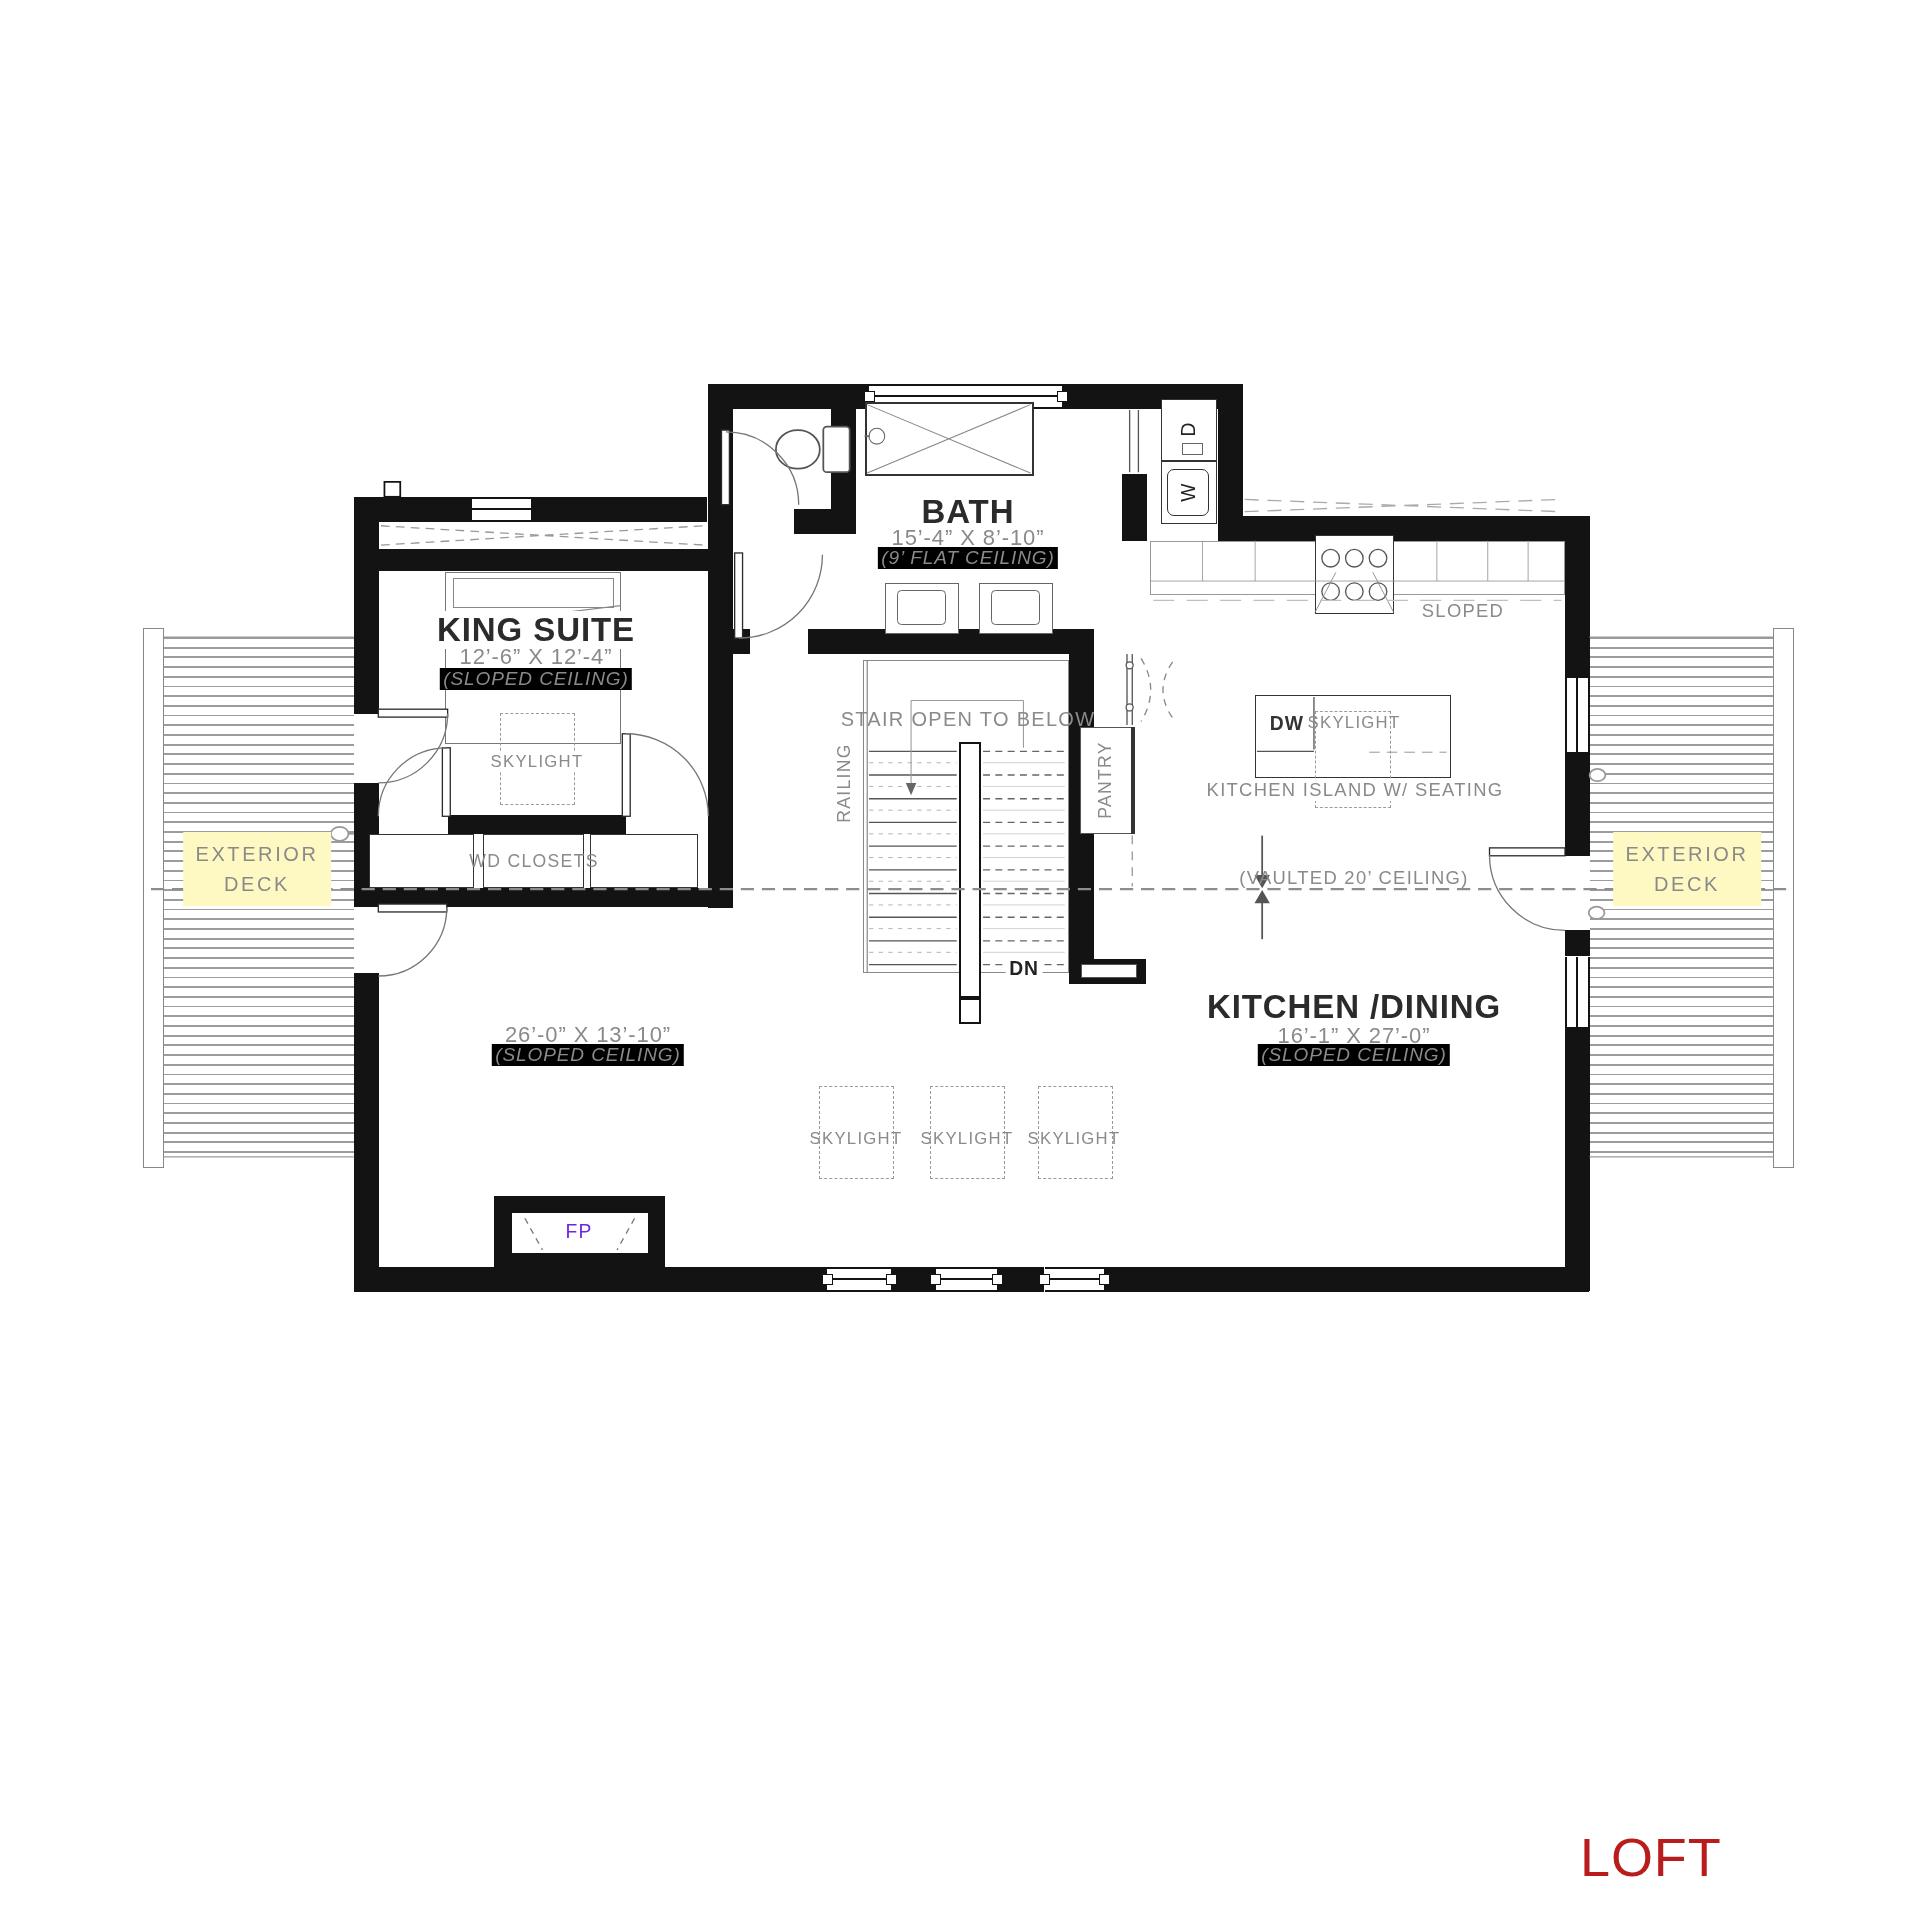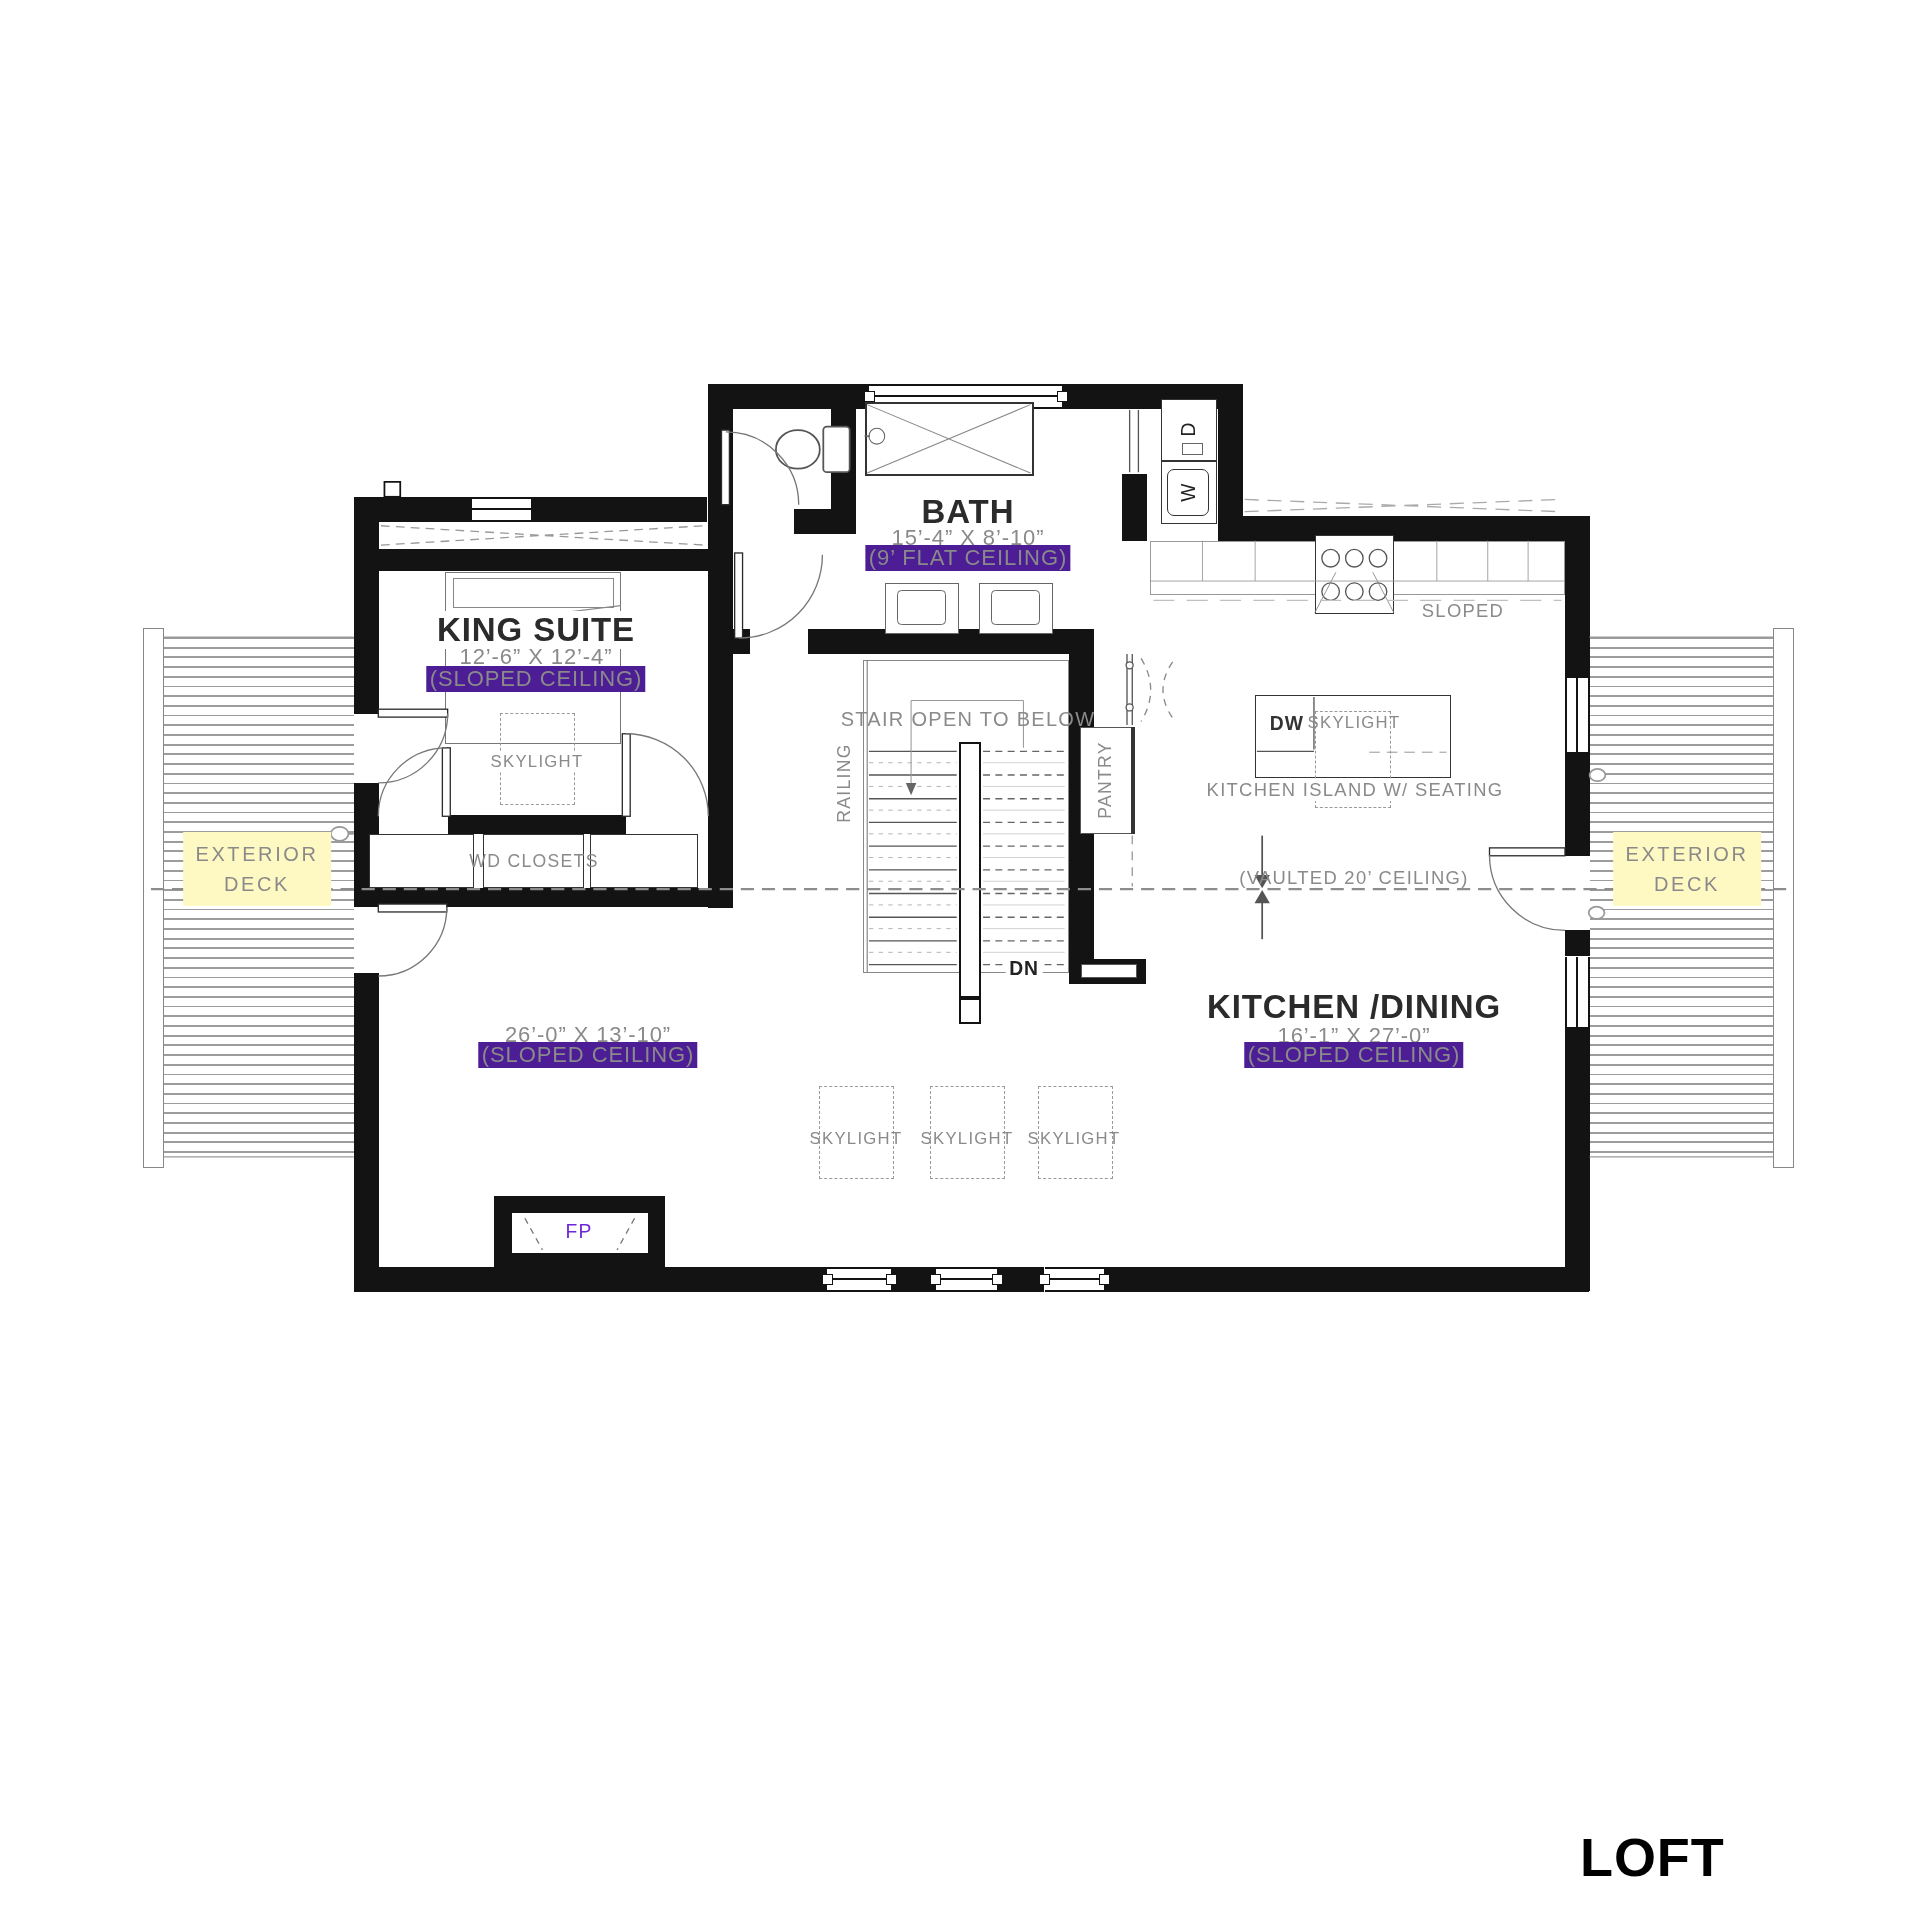--- a/index.html
+++ b/index.html
@@ -4,36 +4,36 @@
 <style>
   * { box-sizing: border-box; margin: 0; padding: 0; }
   html,body { background:#fff; width:1931px; height:1931px; font-family:"Liberation Sans",sans-serif; }
   .canvas { position:relative; width:1931px; height:1931px; background:#fff; overflow:hidden; }
   .wall { position:absolute; background:#131313; }
   svg.overlay { position:absolute; left:0; top:0; width:1931px; height:1931px; pointer-events:none; }
   .clabel { position:absolute; transform:translate(-50%,-50%); white-space:nowrap; color:#8a8a8a; letter-spacing:1.3px; }
   .rot { transform:translate(-50%,-50%) rotate(-90deg); }
   .title { font-size:33px; font-weight:800; color:#2b2b2b; letter-spacing:0.9px; background:#fff; padding:0 7px; }
   .dims  { font-size:22px; color:#8a8a8a; background:#fff; padding:0 5.3px; letter-spacing:0.9px; }
-  .ceil  { font-size:22px; color:#8a8a8a; background:#4c1d95; padding:0 3.5px; letter-spacing:0.9px; }
+  .ceil  { font-size:19px; color:#8a8a8a; background:#000000; padding:0 3.5px; letter-spacing:0.9px;font-style:italic; }
   .sm    { font-size:17.6px; color:#8a8a8a; }
   .dark  { color:#222; }
   .box      { position:absolute; border:1.8px solid #333; background:#fff; }
   .thinbox  { position:absolute; border:1.3px solid #666; background:#fff; }
   .dashedbox{ position:absolute; border:1.8px dashed #9a9a9a; background:transparent; }
   .winh { position:absolute; background:#fff; border-top:2.2px solid #131313; border-bottom:2.2px solid #131313; }
   .winh::after { content:""; position:absolute; left:0; right:0; top:50%; margin-top:-0.9px; height:1.8px; background:#131313; }
   .winv { position:absolute; background:#fff; border-left:2.2px solid #131313; border-right:2.2px solid #131313; }
   .winv::after { content:""; position:absolute; top:0; bottom:0; left:50%; margin-left:-0.9px; width:1.8px; background:#131313; }
   .tick { position:absolute; width:10.5px; height:10.5px; background:#fff; border:1.8px solid #131313; }
   .deck { position:absolute; background:repeating-linear-gradient(180deg,#9c9c9c 0 1.8px,#ffffff 1.8px 9.7px); }
   .rim  { position:absolute; border:1.3px solid #888; background:#fff; }
   .decklabel { position:absolute; transform:translate(-50%,-50%); text-align:center; color:#8a8a8a;
                font-size:20px; letter-spacing:2.6px; background:#fef9c3; padding:7px 12.3px; line-height:1.5; }
-  .loft { position:absolute; font-size:54px; font-weight:700; color:#000000; letter-spacing:0.9px; }
+  .loft { position:absolute; font-size:54px; font-weight:400; color:#b91c1c; letter-spacing:0.9px; }
   .divider { position:absolute; border:2.2px solid #131313; background:#fff; }
   .notch { position:absolute; background:#fff; border:0.9px solid #555; }
 </style>
 </head>
 <body>
 
 <div class="canvas">
 
   <div class="rim" style="left:143px;top:628px;width:21px;height:540px"></div>
   <div class="deck" style="left:164px;top:637px;width:190px;height:520px"></div>

